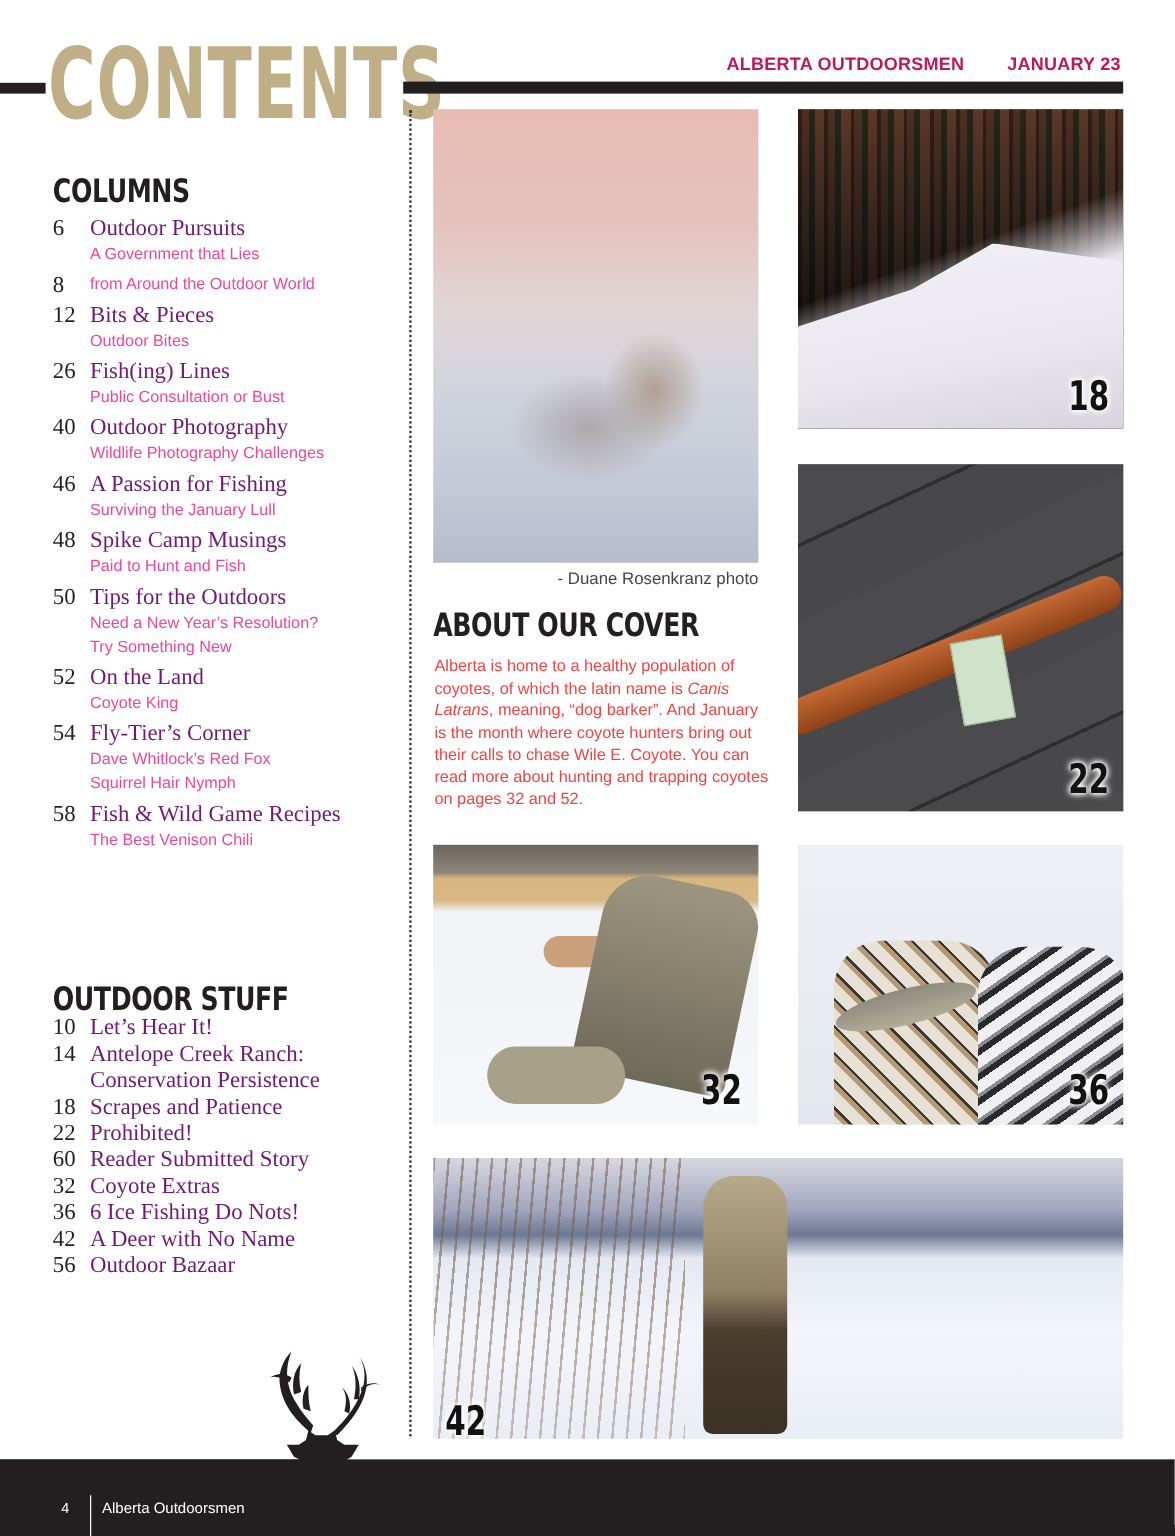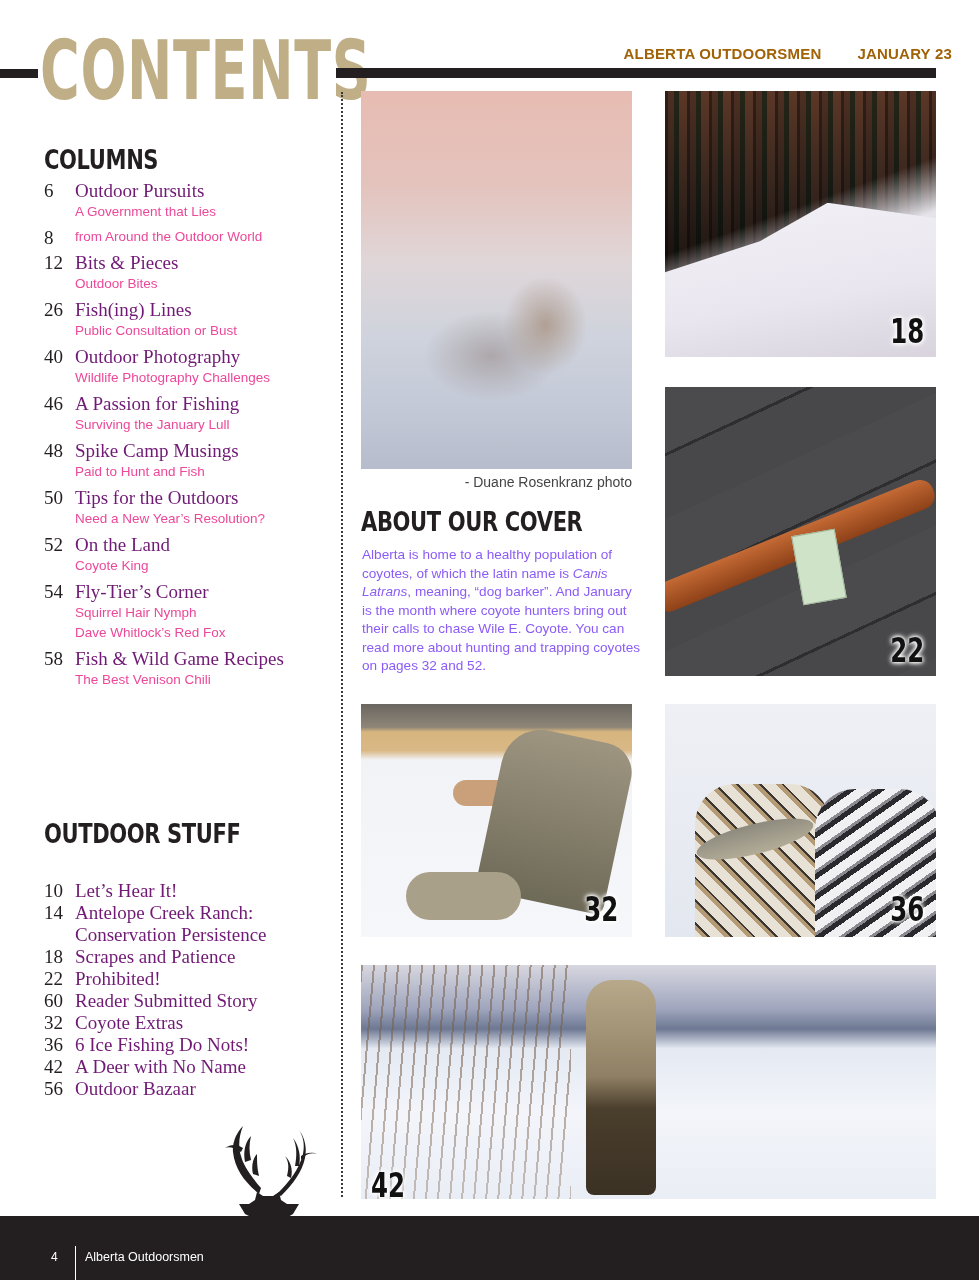--- a/index.html
+++ b/index.html
@@ -9,22 +9,22 @@
   
   .rule-left { position: absolute; left: 0; top: 69px; width: 38px; height: 9px; background: #231f20; }
   .rule-right { position: absolute; left: 336px; top: 68px; width: 600px; height: 10px; background: #231f20; }
   .contents-title {
     position: absolute; left: 40px; top: 30px; height: 82px;
     font-family: "DejaVu Sans", sans-serif; font-weight: bold;
     font-size: 82px; line-height: 82px; color: #bfae86;
     transform: scaleX(0.66); transform-origin: left top; letter-spacing: 1px;
   }
   .masthead {
-    position: absolute; top: 45px; right: 27px; font-weight: bold;
-    font-size: 15px; color: #a16207; letter-spacing: 0.2px;
+    position: absolute; top: 45px; right: 45px; font-weight: bold;
+    font-size: 15px; color: #be185d; letter-spacing: 0.2px;
   }
   .masthead span + span { margin-left: 36px; }
 
   
   .section-heading {
     position: absolute; left: 44px; font-family: "DejaVu Sans", sans-serif; font-weight: bold;
     font-size: 27px; line-height: 30px; color: #231f20;
     transform: scaleX(0.78); transform-origin: left top; letter-spacing: -0.5px;
   }
   .toc-list { position: absolute; left: 44px; width: 290px; }
@@ -145,21 +145,21 @@
   }
 
   
   .about-heading {
     position: absolute; left: 361px; top: 505px;
     font-family: "DejaVu Sans", sans-serif; font-weight: bold; font-size: 27px; line-height: 34px;
     color: #231f20; transform: scaleX(0.78); transform-origin: left top; letter-spacing: -0.5px;
   }
   .about-body {
     position: absolute; left: 362px; top: 546px; width: 280px;
-    font-size: 13.6px; line-height: 18.5px; color: #8b5cf6;
+    font-size: 13.6px; line-height: 18.5px; color: #ef4444;
   }
   .about-body em { font-style: italic; }
 
   
   .footer-bar {
     position: absolute; left: 0; top: 1216px; width: 979px; height: 64px; background: #231f20;
   }
   .footer-bar .step {
     position: absolute; left: 280px; top: -17px; width: 699px; height: 17px; background: #ffffff;
   }
@@ -219,41 +219,42 @@
   </div>
   <div class="toc-item">
     <span class="num">48</span>
     <div class="title">Spike Camp Musings</div>
     <div class="sub">Paid to Hunt and Fish</div>
   </div>
   <div class="toc-item">
     <span class="num">50</span>
     <div class="title">Tips for the Outdoors</div>
     <div class="sub">Need a New Year’s Resolution?</div>
+    <div class="sub">Try Something New</div>
   </div>
   <div class="toc-item">
     <span class="num">52</span>
     <div class="title">On the Land</div>
     <div class="sub">Coyote King</div>
   </div>
   <div class="toc-item">
     <span class="num">54</span>
     <div class="title">Fly-Tier’s Corner</div>
+    <div class="sub">Dave Whitlock’s Red Fox</div>
     <div class="sub">Squirrel Hair Nymph</div>
-    <div class="sub">Dave Whitlock’s Red Fox</div>
   </div>
   <div class="toc-item">
     <span class="num">58</span>
     <div class="title">Fish &amp; Wild Game Recipes</div>
     <div class="sub">The Best Venison Chili</div>
   </div>
 </div>
 
 <div class="section-heading" style="top:819px;">OUTDOOR STUFF</div>
-<div class="toc-list outdoor-list" style="top:880px;">
+<div class="toc-list outdoor-list" style="top:846px;">
   <div class="toc-item">
     <span class="num">10</span>
     <div class="title">Let’s Hear It!</div>
   </div>
   <div class="toc-item">
     <span class="num">14</span>
     <div class="title">Antelope Creek Ranch:</div>
     <div class="title">Conservation Persistence</div>
   </div>
   <div class="toc-item">

